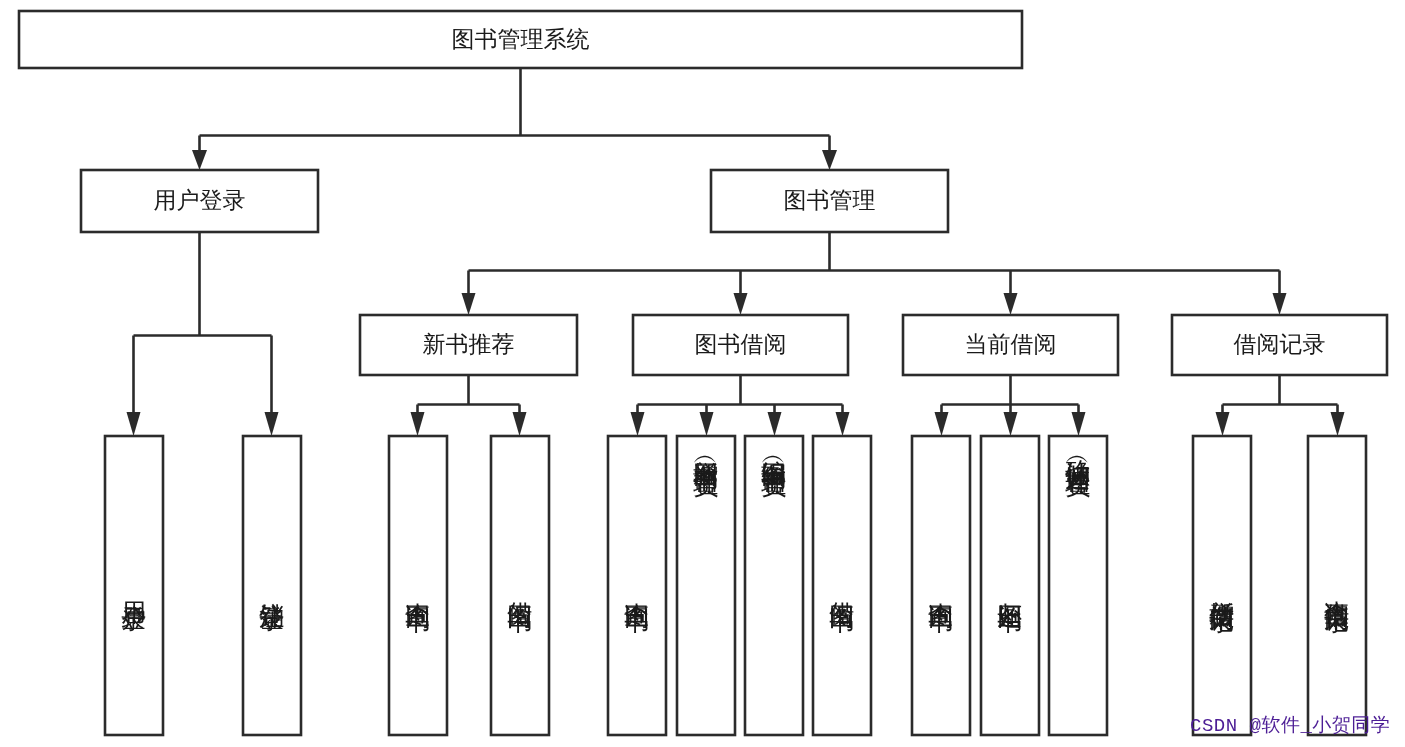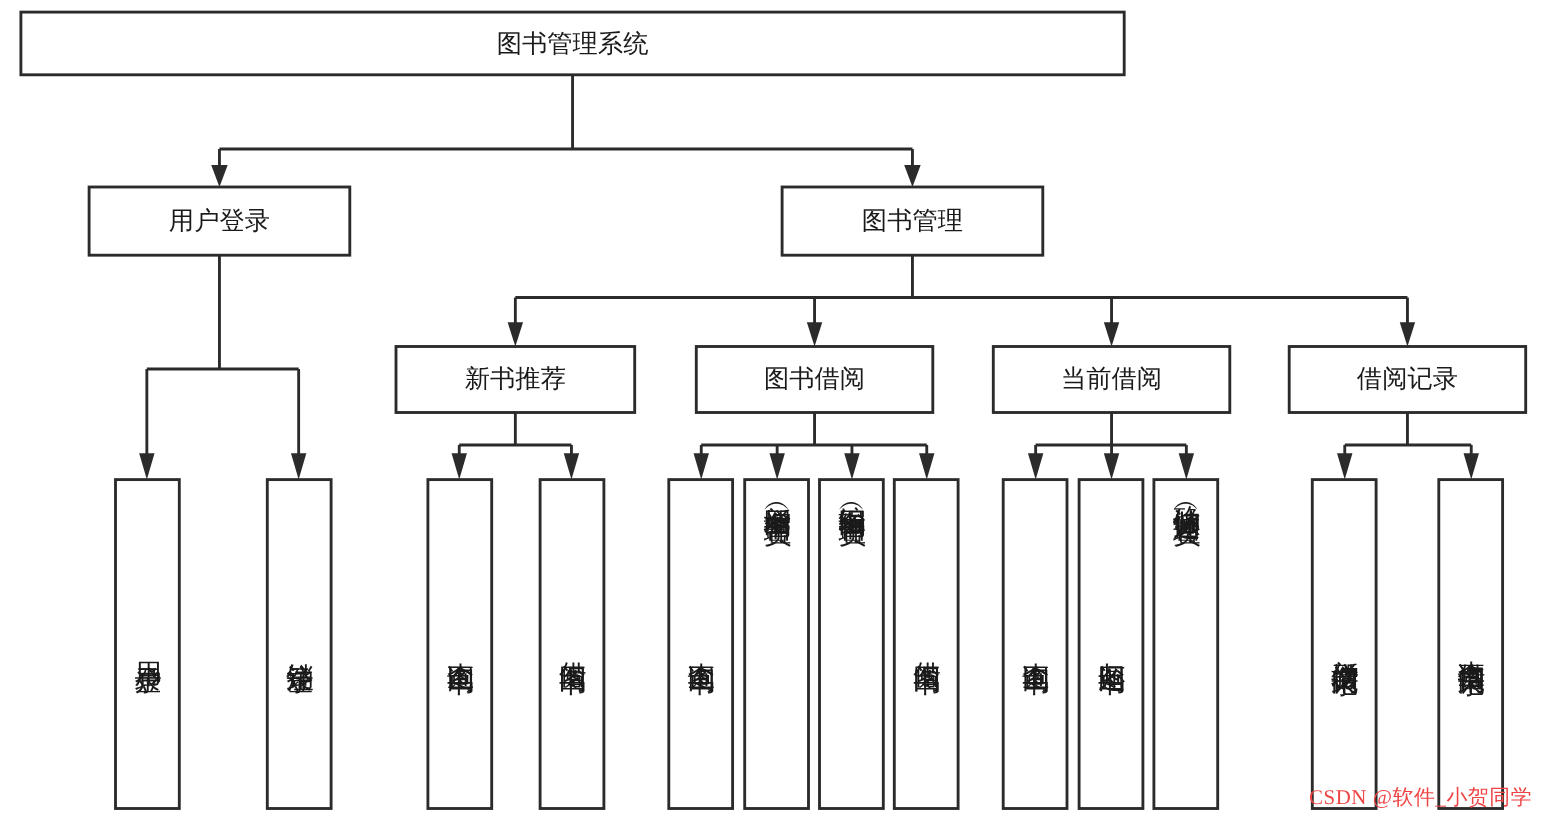--- a/index.html
+++ b/index.html
@@ -64,23 +64,23 @@
     align-items: center;
     justify-content: center;
   }
   .leaf-label.fill-top {
     justify-content: flex-start;
   }
   .watermark {
     position: absolute;
     left: 1190px;
     top: 712px;
-    font-family: Liberation Serif, serif;
+    font-family: Liberation Mono, monospace;
     font-size: 19px;
-    color: #ef4444;
+    color: #4c1d95;
     white-space: nowrap;
     letter-spacing: 0.5px;
   }
 </style>
 </head>
 <body>
 
 <div id="diagram-root">
 
   <svg id="diagram-svg" viewBox="0 0 1405 747">

